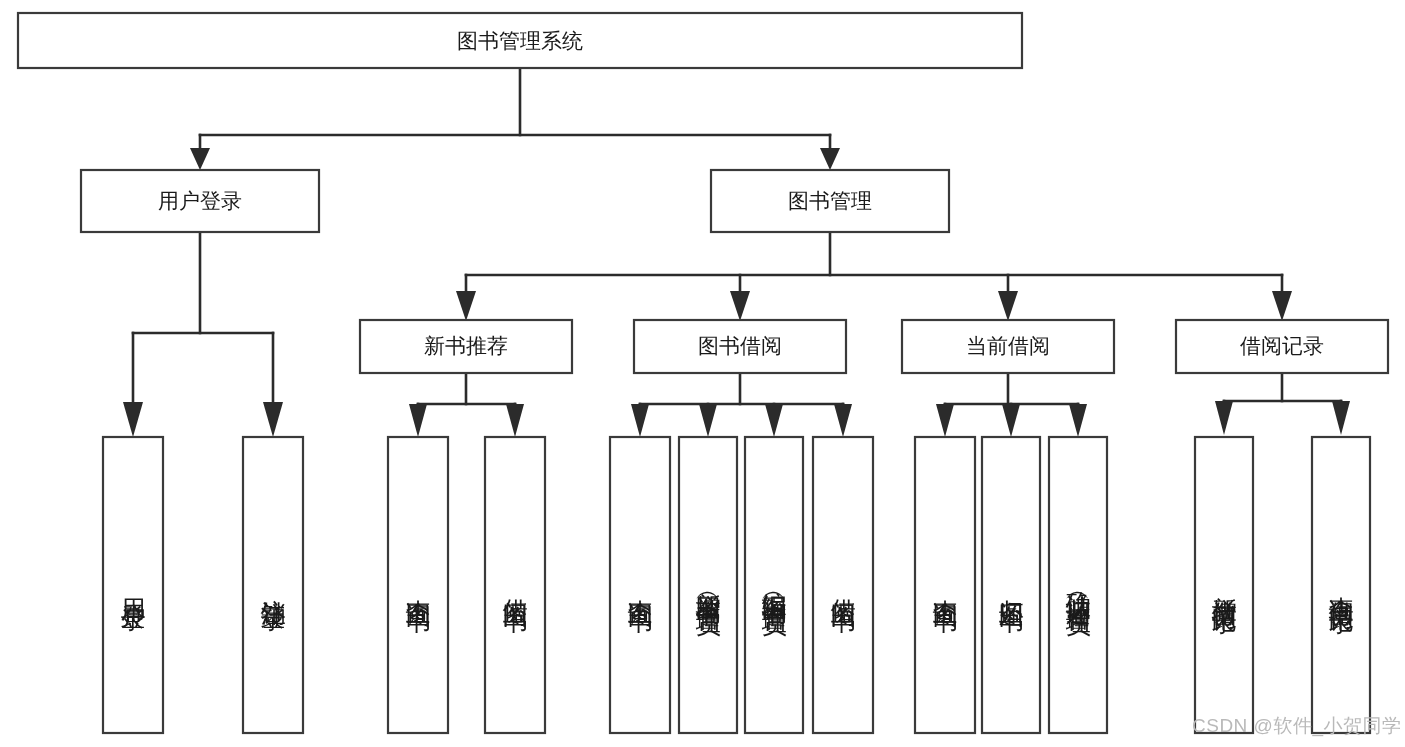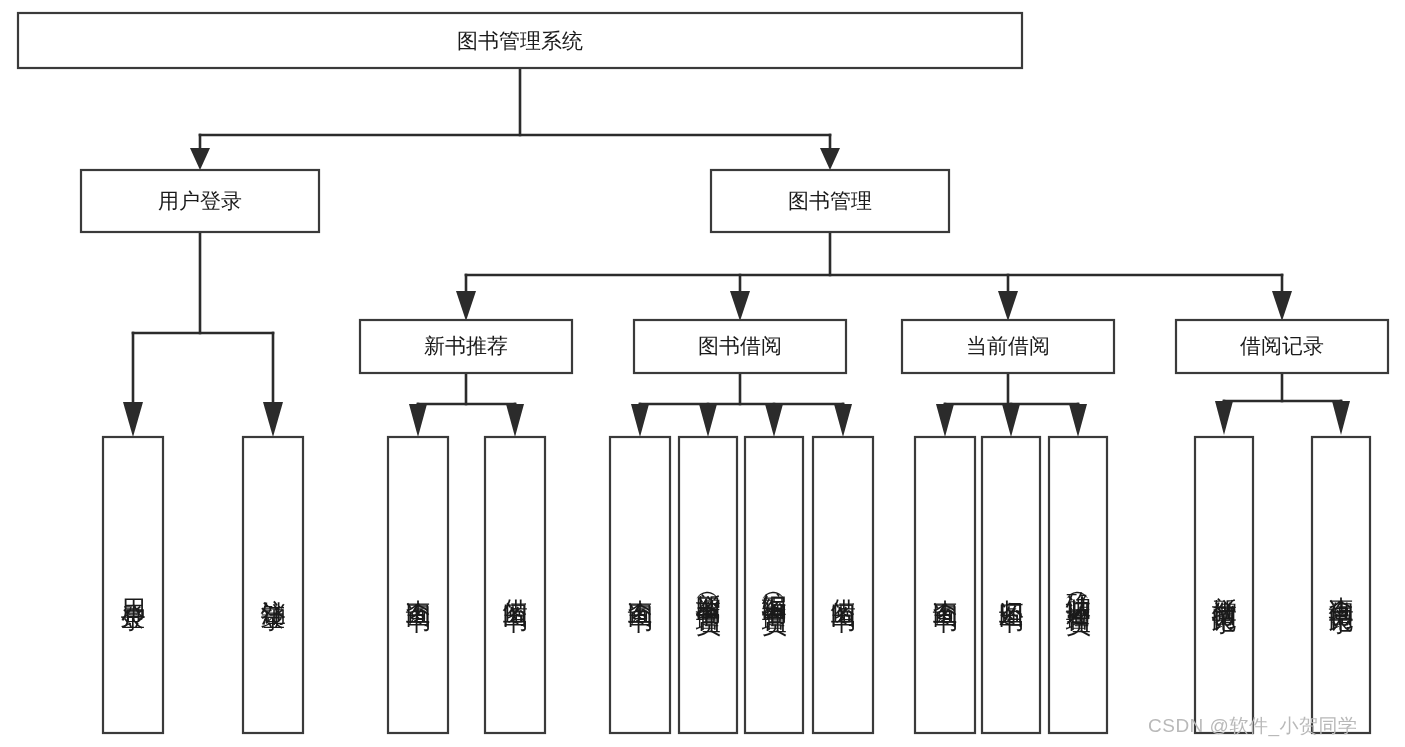--- a/index.html
+++ b/index.html
@@ -230,15 +230,15 @@
   <div class="leaf-label-v" style="left:915px; top:437px; width:60px; height:296px;">查询图书</div>
 
   <div class="leaf-label-v" style="left:982px; top:437px; width:58px; height:296px;">归还图书</div>
 
   <div class="leaf-label-v" style="left:1049px; top:437px; width:58px; height:296px;">确认归还（管理员）</div>
 
   <div class="leaf-label-v" style="left:1195px; top:437px; width:58px; height:296px;">新增借阅记录</div>
 
   <div class="leaf-label-v" style="left:1312px; top:437px; width:58px; height:296px;">查询借阅记录</div>
 
-  <div class="watermark" style="left:1148px; top:713px;">CSDN @软件_小贺同学</div>
+  <div class="watermark" style="left:1192px; top:713px;">CSDN @软件_小贺同学</div>
 
 </div>
 
 </body></html>

